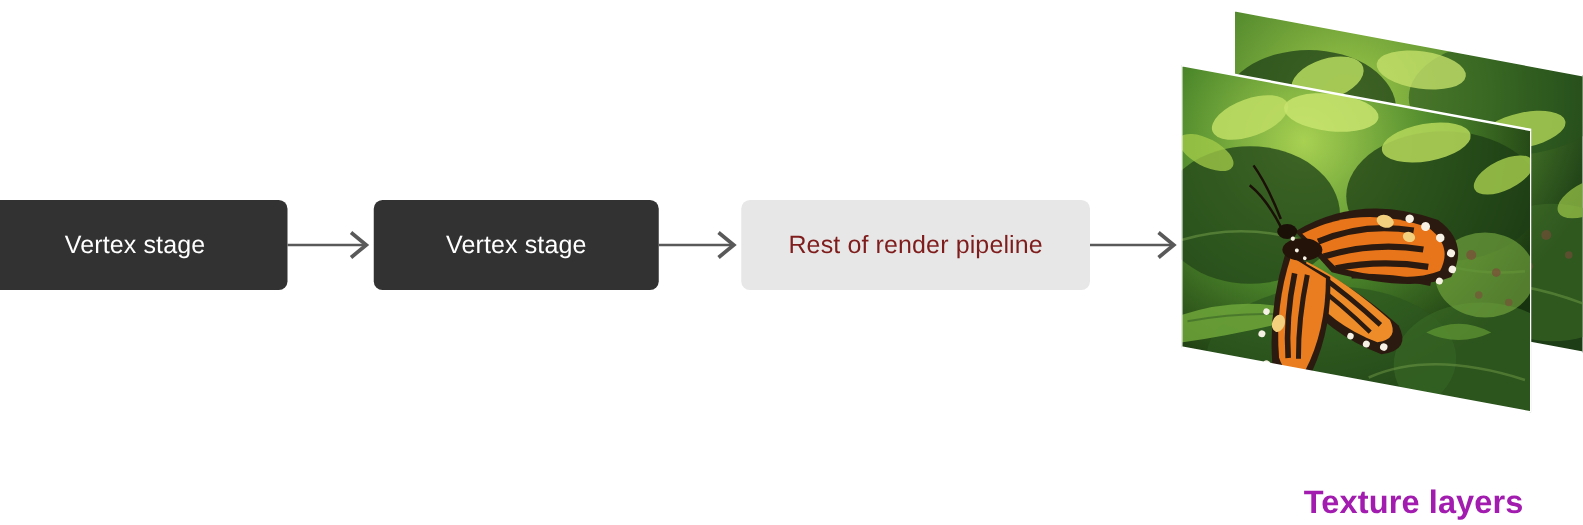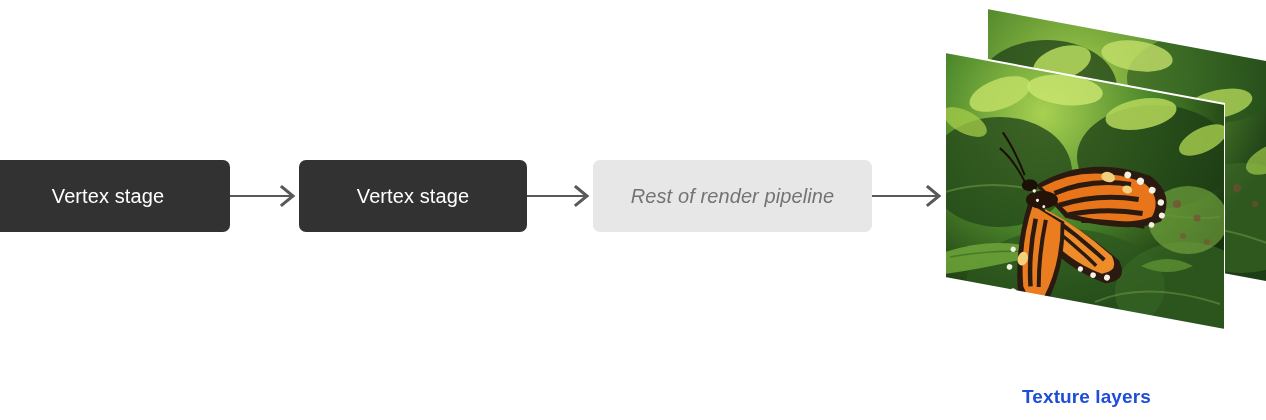--- a/index.html
+++ b/index.html
@@ -31,22 +31,21 @@
     font-size: 20px;
     letter-spacing: 0.1px;
     white-space: nowrap;
   }
   .node.dark {
     background: #323232;
     color: #ffffff;
   }
   .node.light {
     background: #e7e7e7;
-    color: #737373;
-    font-style: italic;
+    color: #7f1d1d;
   }
 
   #node-vertex-data   { left: -14px; top: 160px; width: 244px; height: 72px; border-radius: 7px; }
   #node-vertex-stage  { left: 299px; top: 160px; width: 228px; height: 72px; }
   #node-rest-pipeline { left: 593px; top: 160px; width: 279px; height: 72px; }
 
   
   .arrow {
     position: absolute;
     top: 182px;
@@ -74,25 +73,25 @@
   .layer-front { left: 945px; top: 52px; width: 280px; height: 278px; }
 
   .layer-shape {
     width: 100%;
     height: 100%;
     display: block;
   }
 
   .layer-caption {
     position: absolute;
-    left: 1022px;
+    left: 1043px;
     top: 386px;
-    font-size: 19px;
+    font-size: 26px;
     font-weight: bold;
-    color: #1d4ed8;
+    color: #a21caf;
     letter-spacing: 0.1px;
     white-space: nowrap;
   }
 </style>
 </head>
 <body>
 
 <div class="stage">
 
   <div class="node dark" id="node-vertex-data">

